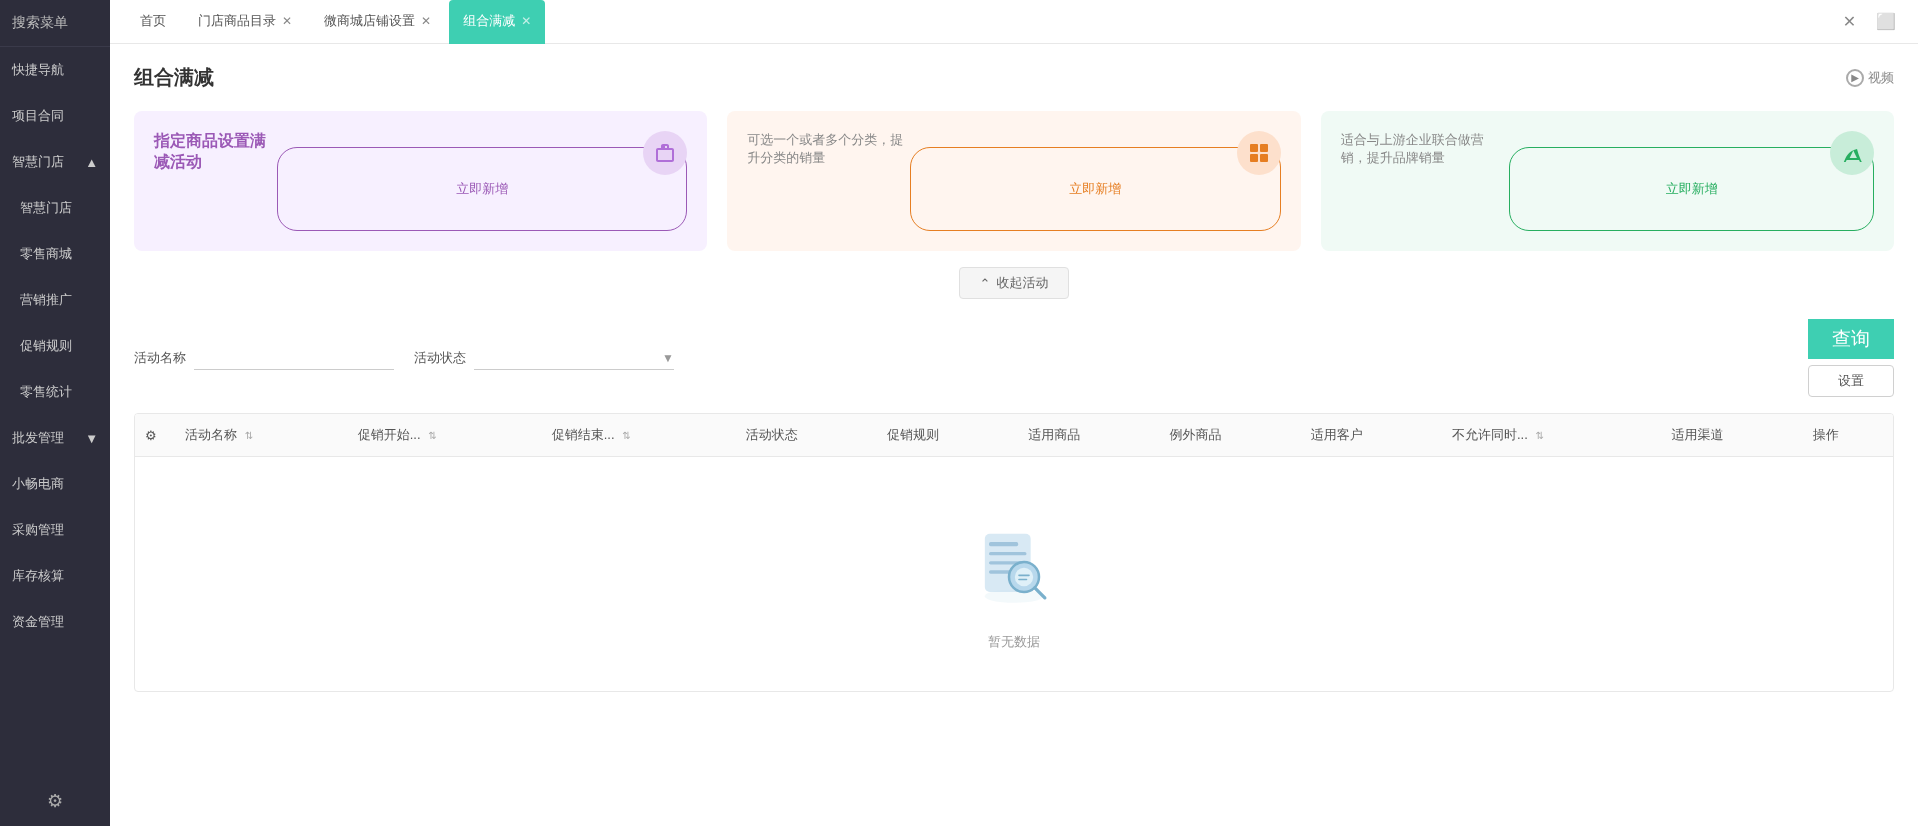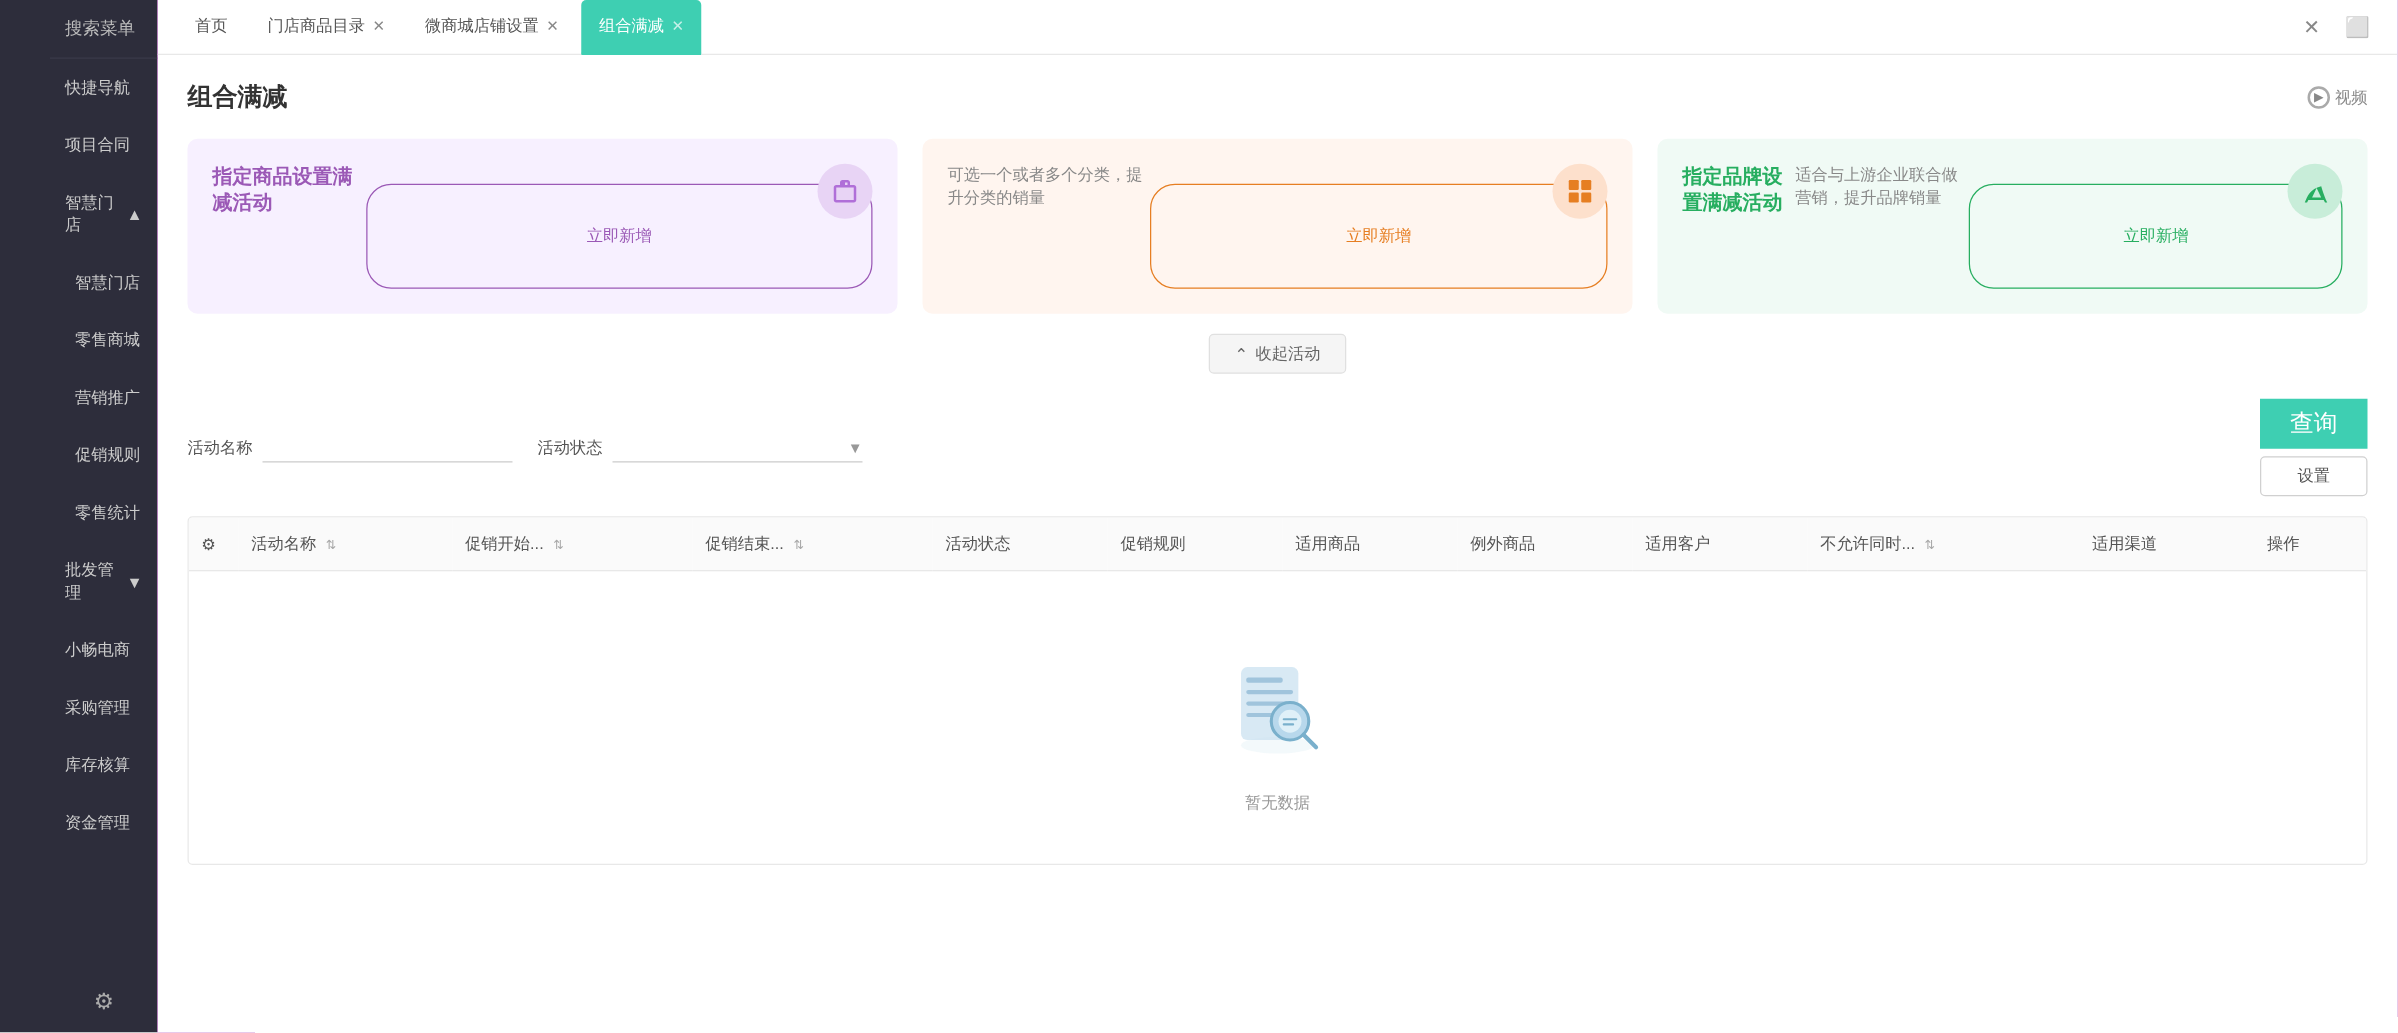--- a/index.html
+++ b/index.html
@@ -1,27 +1,26 @@
 <!DOCTYPE html>
 <html><head>
   <meta charset="utf-8">
   <style>
     * { box-sizing: border-box; margin: 0; padding: 0; }
     body { font-family: 'Microsoft YaHei', Arial, sans-serif; font-size: 14px; background: #f5f5f5; display: flex; height: 826px; overflow: hidden; }
 
     
     .sidebar {
-      width: 126px;
+      width: 110px;
       background: #2d2d3b;
       color: #ccc;
       display: flex;
       flex-direction: column;
       flex-shrink: 0;
       height: 100%;
-      padding-left: 40px;
     }
     .sidebar-search {
       padding: 14px 12px;
       font-size: 14px;
       color: #bbb;
       border-bottom: 1px solid #3a3a4a;
       cursor: pointer;
     }
     .sidebar-item {
       padding: 14px 12px;
@@ -38,21 +37,21 @@
       display: flex;
       align-items: center;
       justify-content: center;
     }
 
     
     .main {
       flex: 1;
       display: flex;
       flex-direction: column;
-      background: #a21caf;
+      background: #d946ef;
       overflow: hidden;
       justify-content: center;
     }
 
     
     .tab-bar {
       display: flex;
       align-items: center;
       background: #fff;
       border-bottom: 1px solid #e8e8e8;
@@ -431,21 +430,20 @@
               <rect x="13" y="3" width="8" height="8" rx="1"></rect>
               <rect x="3" y="13" width="8" height="8" rx="1"></rect>
               <rect x="13" y="13" width="8" height="8" rx="1"></rect>
             </svg>
         </div>
         <div class="promo-card-desc">可选一个或者多个分类，提升分类的销量</div>
         <button class="promo-card-btn">立即新增</button>
       </div>
 
       <div class="promo-card green">
-        <div class="promo-card-title">指定品牌设置满减活动</div>
         <div class="promo-card-icon">
           <svg width="24" height="24" viewBox="0 0 24 24" fill="#27ae60">
               <path d="M17 8C8 10 5.9 16.17 3.82 21h1.83l1-2h12.35l1 2h1.8C19.17 16 17 8 17 8zm-7.33 9l3.63-7.62L16.93 17H9.67z"></path>
             </svg>
         </div>
         <div class="promo-card-desc">适合与上游企业联合做营销，提升品牌销量</div>
         <button class="promo-card-btn">立即新增</button>
       </div>
     </div>
 

